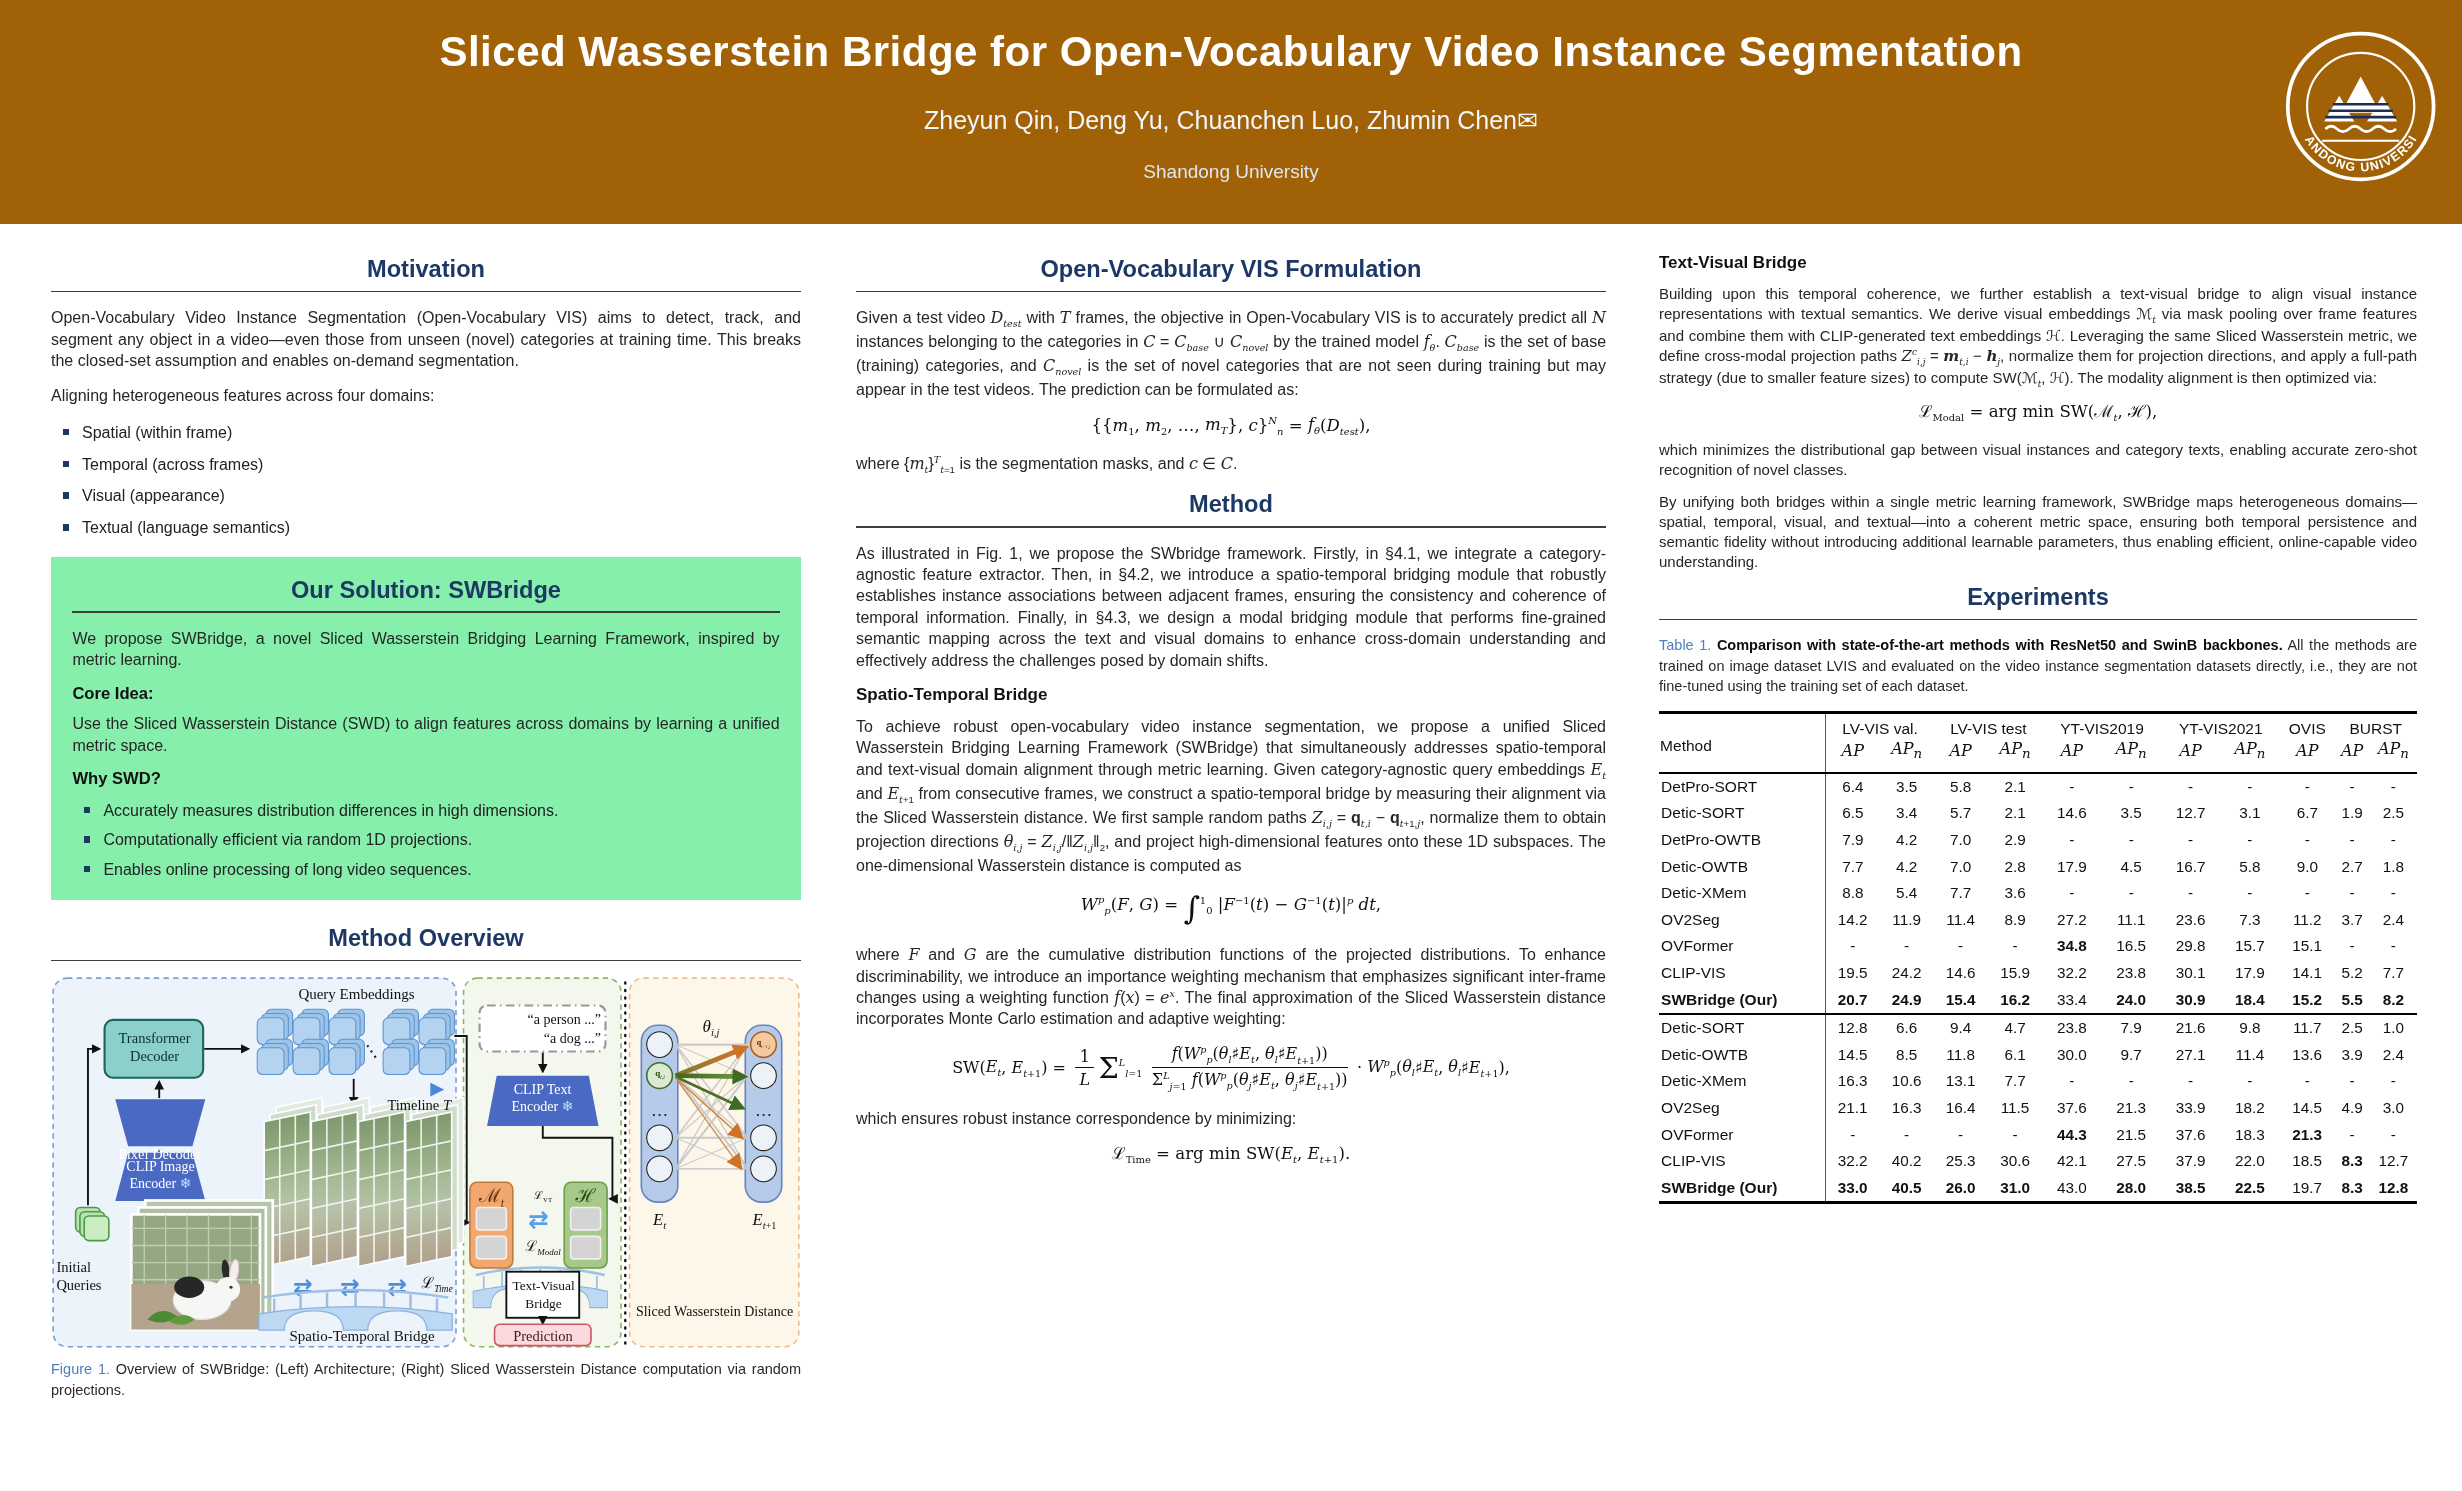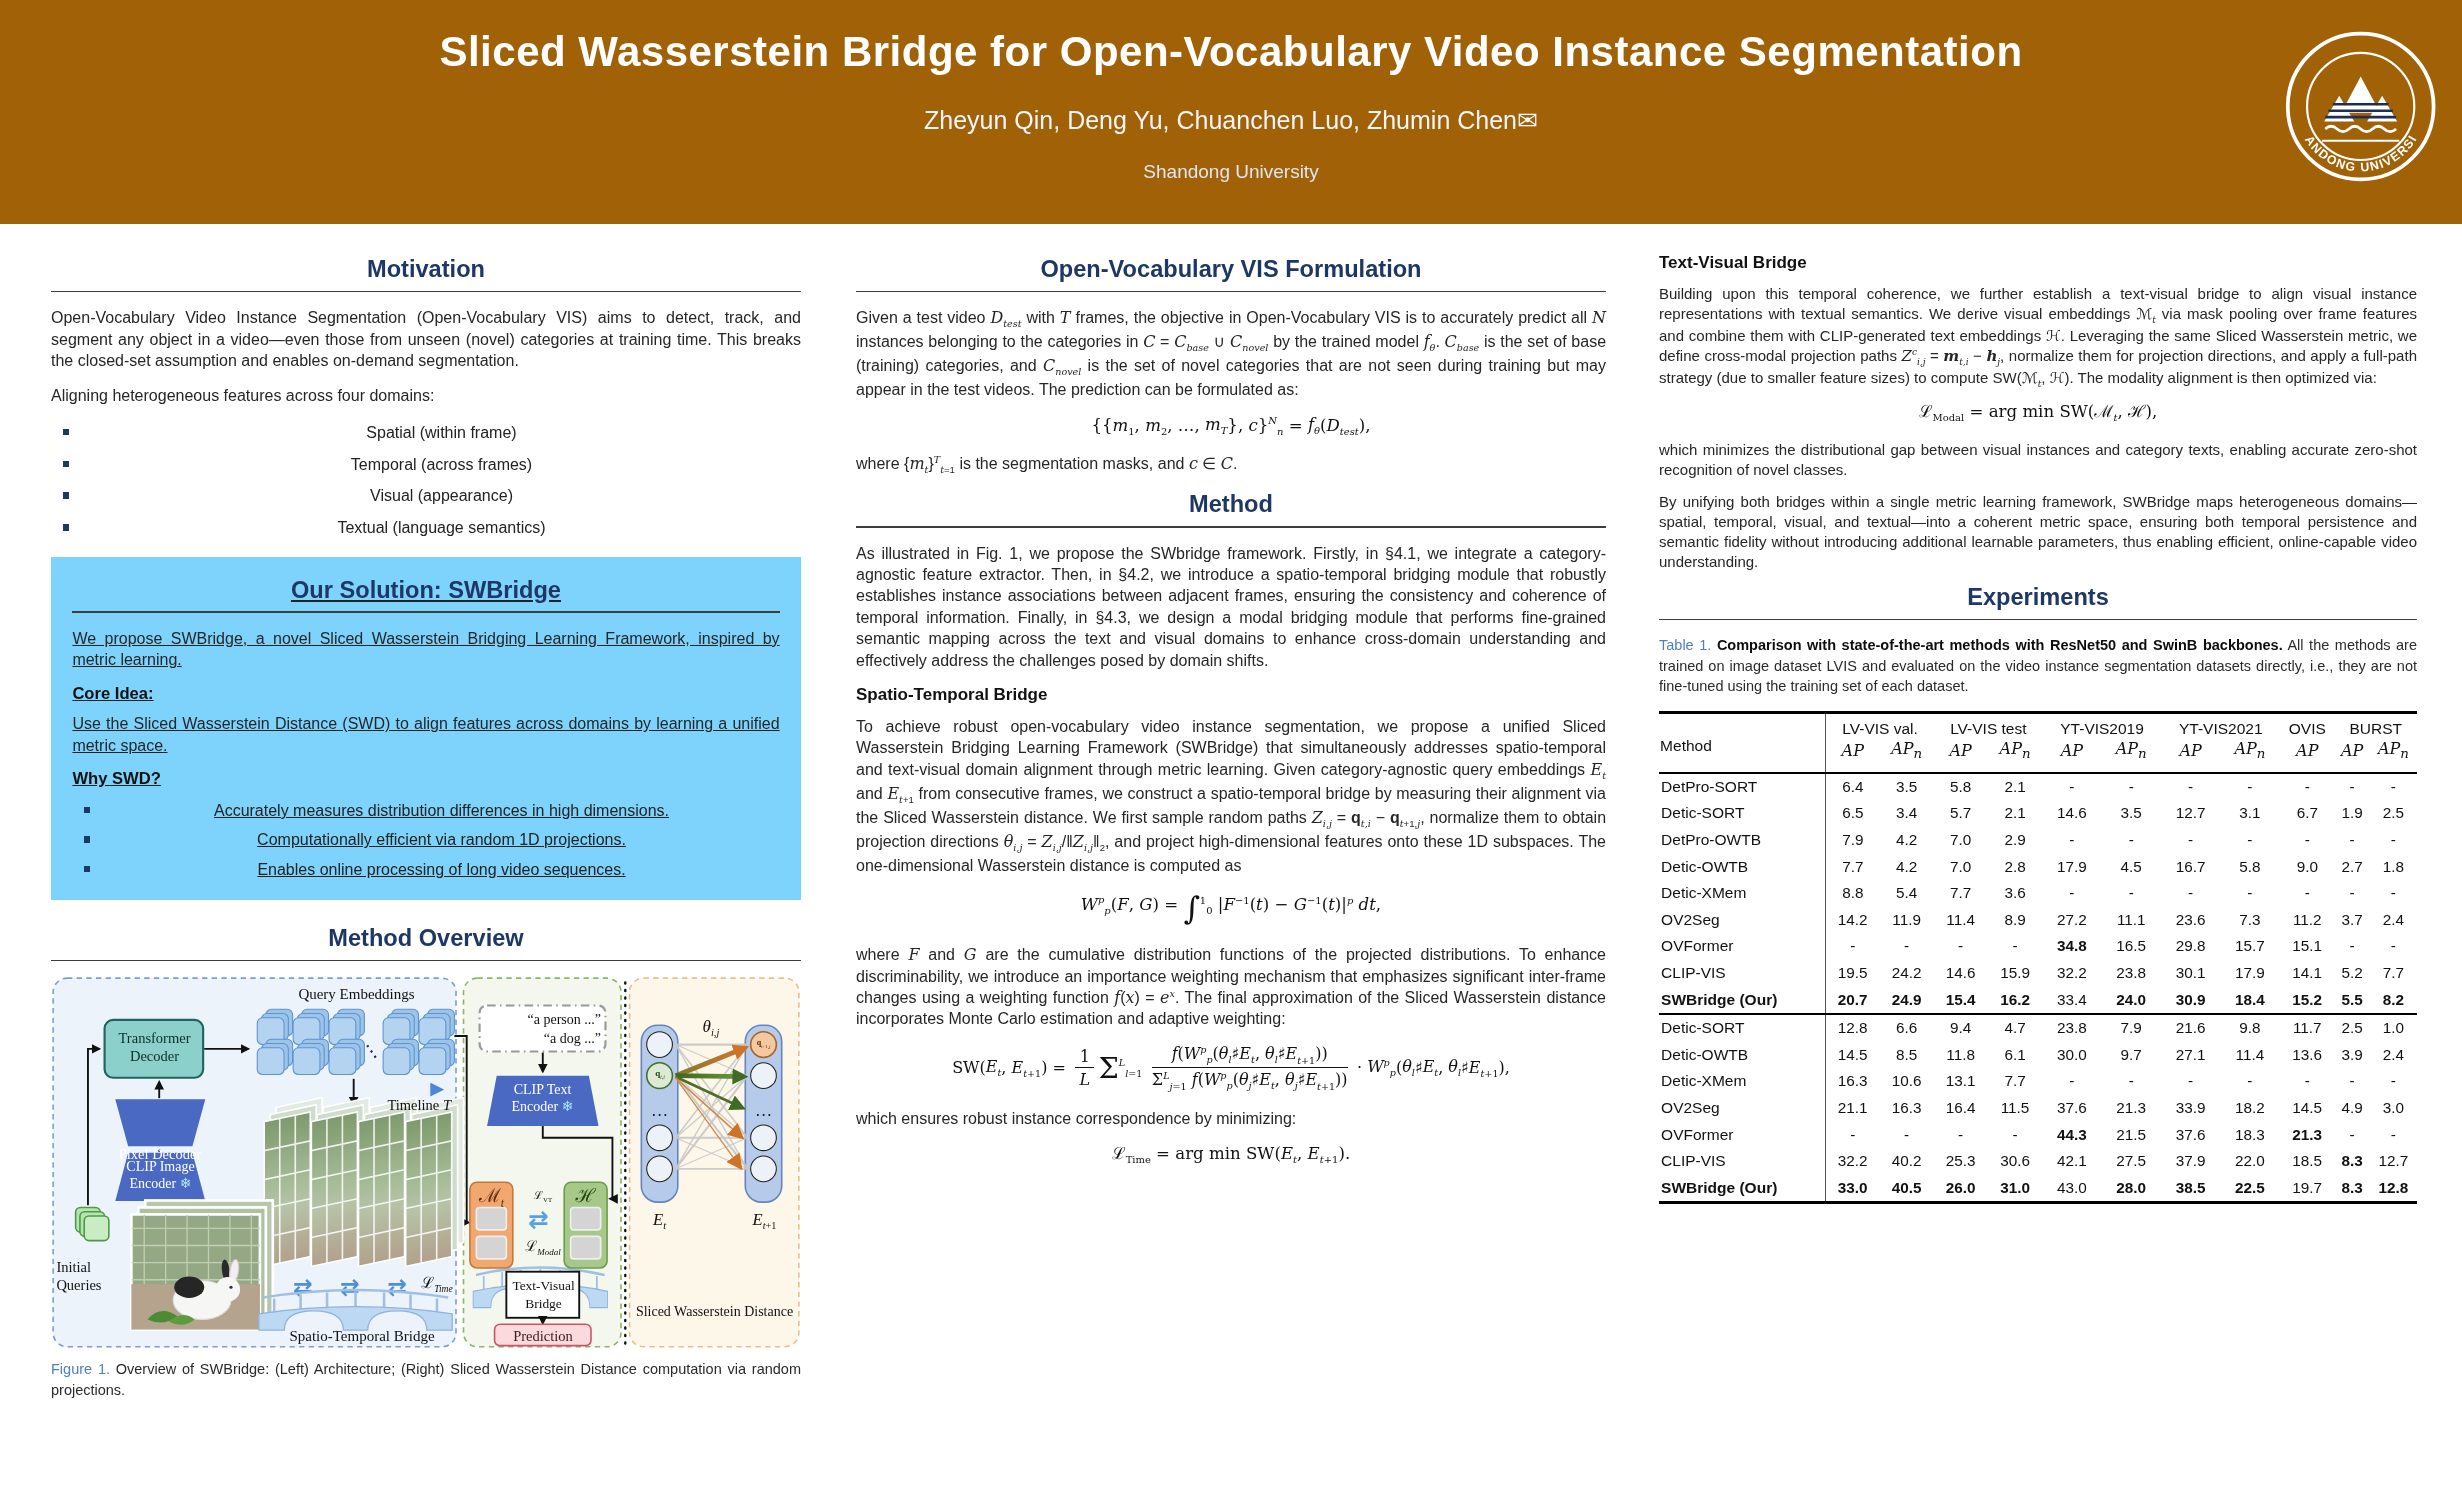--- a/index.html
+++ b/index.html
@@ -21,25 +21,25 @@
   .col1{left:51px;width:750px;}
   .col2{left:856px;width:750px;}
   .col3{left:1659px;width:758px;}
 
   h2.sec{font-size:23.6px;font-weight:700;color:#1d3865;text-align:center;margin:0 0 7.5px;}
   .rule{height:1.6px;background:#3d3d3d;margin:0 0 15px;}
   p.body{font-size:16px;line-height:1.34;color:#262626;text-align:justify;margin:0 0 14px;}
   .col3 p.body{font-size:15px;margin-bottom:11.8px;}
   .subhead{font-size:17px;font-weight:700;color:#111;margin:2.1px 0 10.7px;}
 
-  ul.sq{list-style:none;padding:0 0 0 31px;margin:1.1px 0 18px;text-align:center;}
+  ul.sq{list-style:none;padding:0 0 0 31px;margin:1.1px 0 18px;}
   ul.sq li{font-size:16px;line-height:1.45;margin-bottom:8.6px;position:relative;}
   ul.sq li::before{content:'';position:absolute;left:-19.3px;top:8px;width:6.4px;height:6.4px;background:#1d3865;}
 
-  .pinkbox{background:#7dd3fc;padding:19.3px 21.4px 11.8px;margin:16px 0 25px;text-decoration:underline;}
+  .pinkbox{background:#86efac;padding:19.3px 21.4px 11.8px;margin:16px 0 25px;}
   .pinkbox h3{font-size:16.6px;font-weight:700;color:#111;margin:1.1px 0 9.6px;}
   .pinkbox p.body{margin-bottom:13px;}
   .pinkbox ul.sq{margin-bottom:7.5px;}
   .pinkbox ul.sq li{margin-bottom:6.4px;}
 
   
   .eq{font-family:"DejaVu Serif","Liberation Serif",serif;font-size:16.6px;color:#111;
       text-align:center;margin:3.2px 0 16px;line-height:1.2;}
   .eq sub,.eq sup,p.body sub,p.body sup{font-size:0.6em;}
   .eq .int{font-size:1.9em;vertical-align:-0.28em;}

